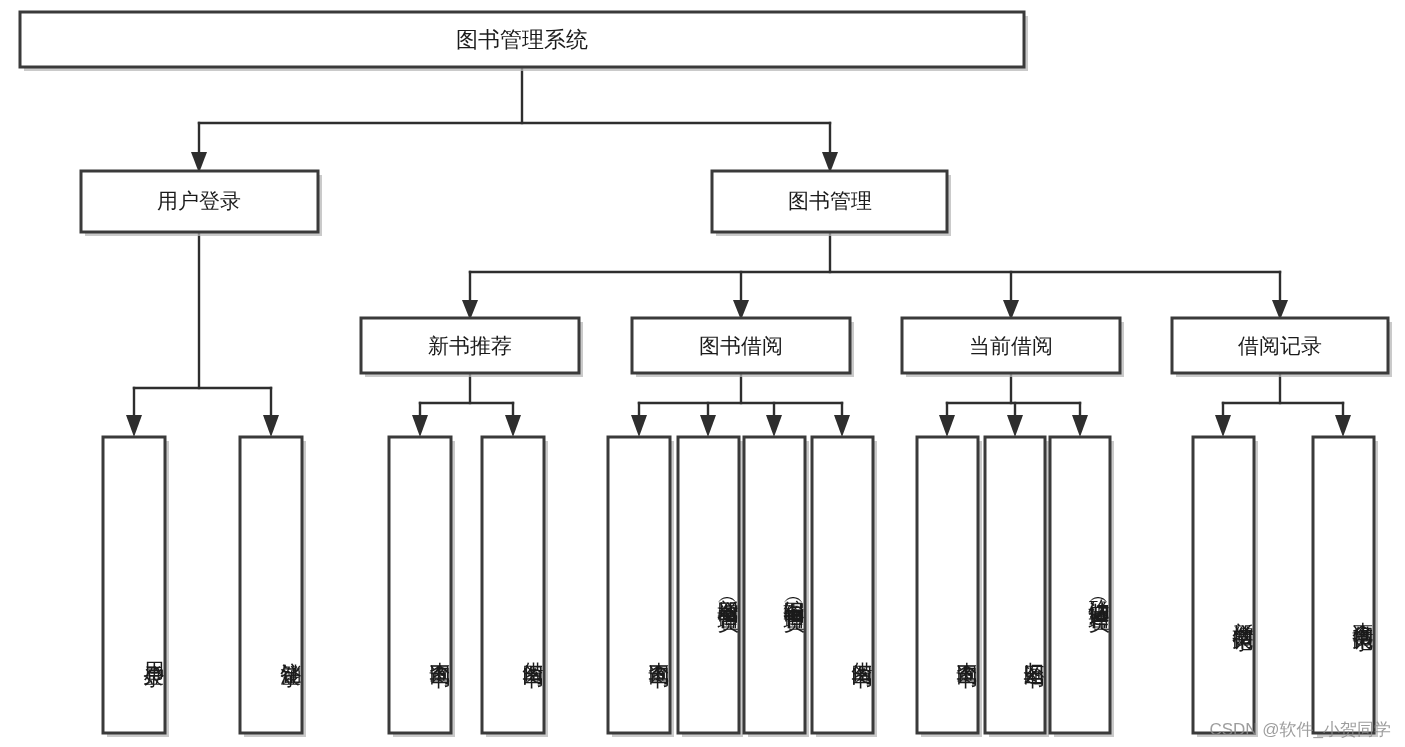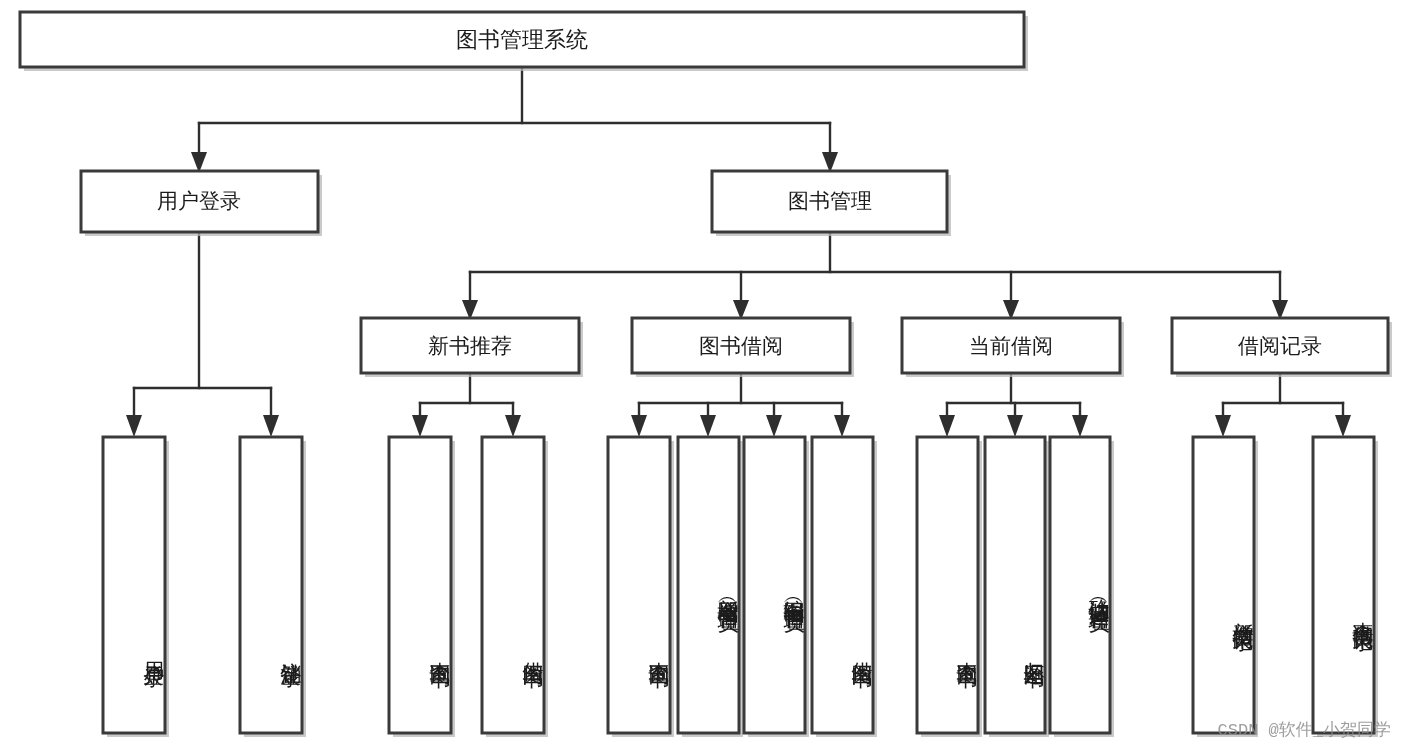--- a/index.html
+++ b/index.html
@@ -66,21 +66,21 @@
     line-height: 1.02;
     letter-spacing: 2px;
     color: #1b1b1b;
     white-space: nowrap;
     pointer-events: none;
   }
   #watermark {
     position: absolute;
     right: 14px;
     bottom: 6px;
-    font-family: Liberation Mono, monospace;
+    font-family: Liberation Sans, sans-serif;
     font-size: 17px;
     color: #8d8d8d;
     opacity: 0.85;
     white-space: nowrap;
   }
 </style>
 </head>
 <body>
 
 <div id="diagram-root">

